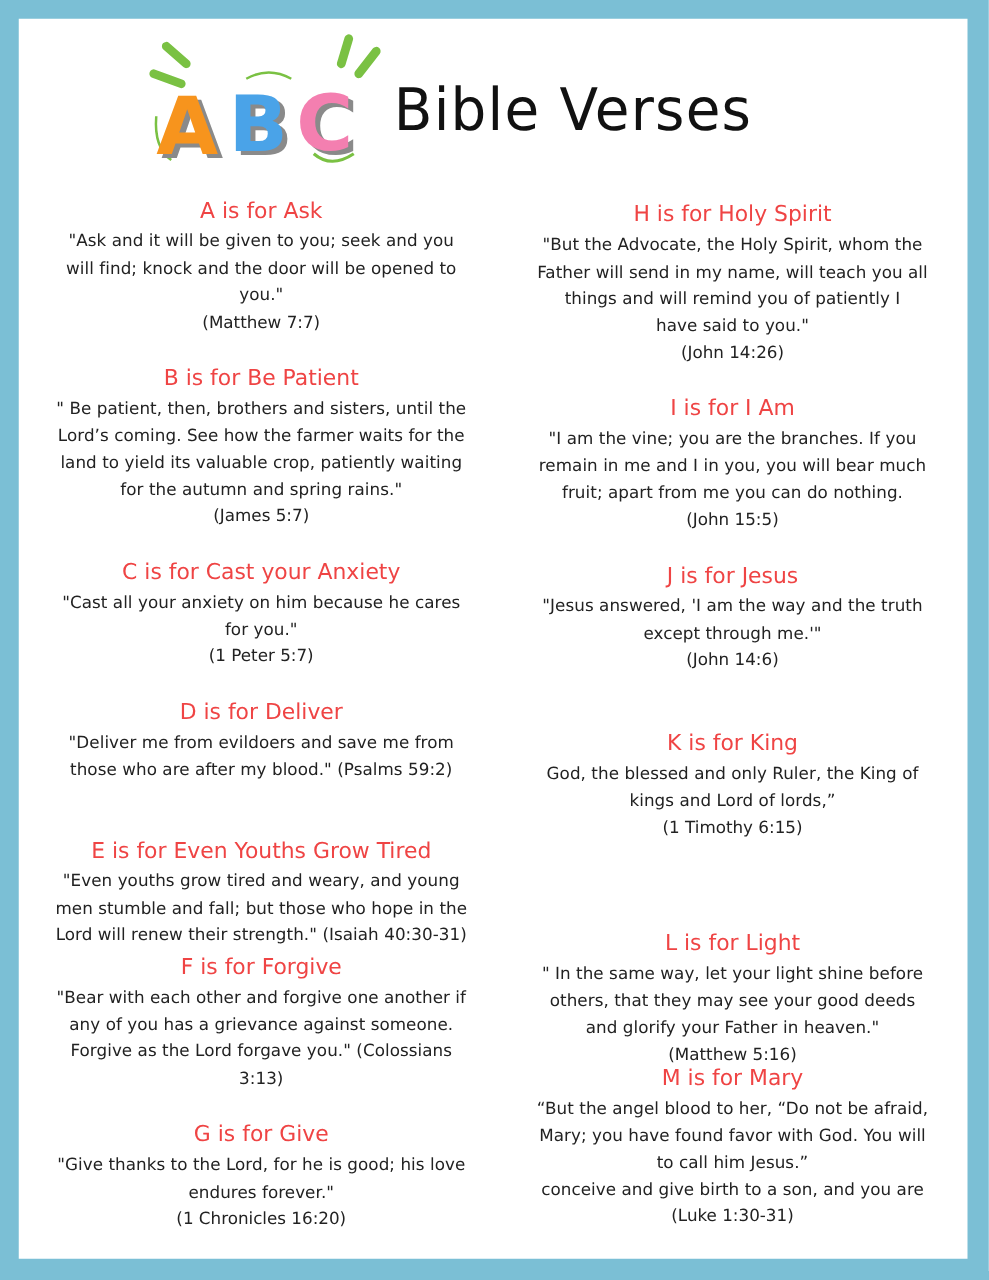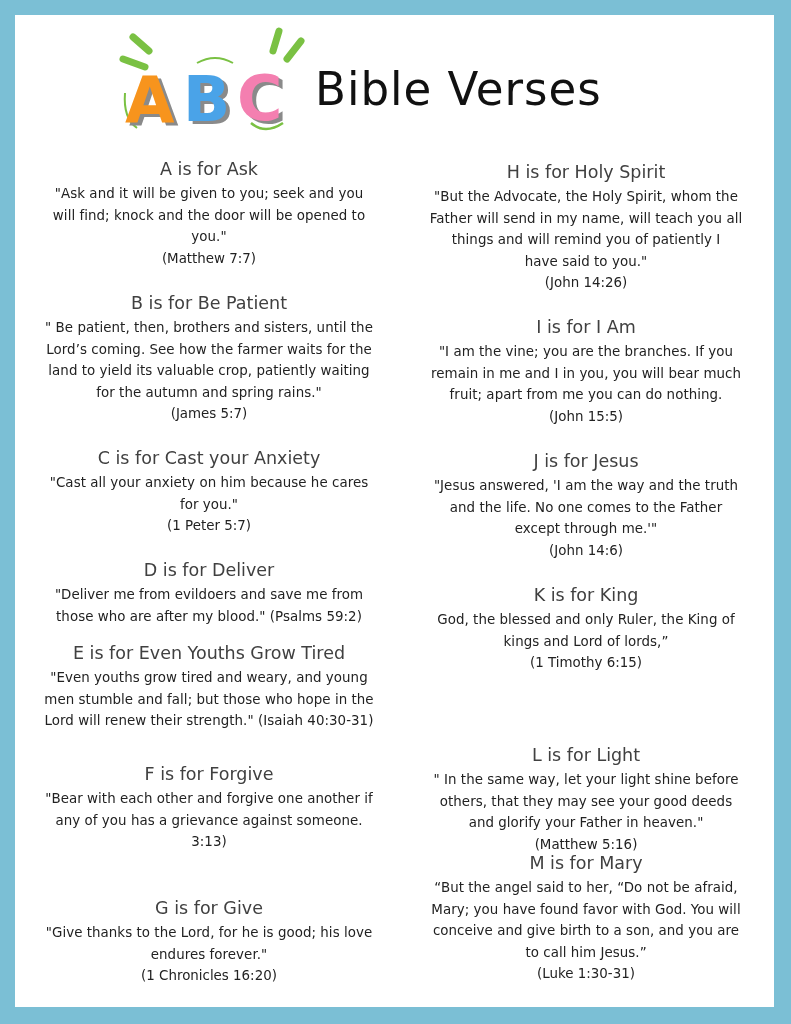--- a/index.html
+++ b/index.html
@@ -42,21 +42,21 @@
       top: 0;
       width: 372px;
       text-align: center;
     }
     .col-left { left: 8px; }
     .col-right { left: 385px; }
     .entry { position: absolute; left: 0; width: 372px; }
     .entry-heading {
       font-size: 17.5px;
       line-height: 24px;
-      color: #404040;
+      color: #ef4444;
       margin-bottom: 2px;
     }
     .entry-verse {
       font-size: 13.4px;
       line-height: 21.5px;
       color: #222;
       letter-spacing: 0.05px;
     }
     .entry-ref {
       font-size: 13.4px;
@@ -127,34 +127,35 @@
     </div>
 
     <div class="entry" style="top:543px">
       <div class="entry-heading">D is for Deliver</div>
       <div class="entry-verse">
         <span class="line">"Deliver me from evildoers and save me from</span>
         <span class="line">those who are after my blood." (Psalms 59:2)</span>
       </div>
     </div>
 
-    <div class="entry" style="top:626px">
+    <div class="entry" style="top:654px">
       <div class="entry-heading">E is for Even Youths Grow Tired</div>
       <div class="entry-verse">
         <span class="line">"Even youths grow tired and weary, and young</span>
         <span class="line">men stumble and fall; but those who hope in the</span>
         <span class="line">Lord will renew their strength." (Isaiah 40:30-31)</span>
       </div>
     </div>
 
     <div class="entry" style="top:747px">
       <div class="entry-heading">F is for Forgive</div>
       <div class="entry-verse">
         <span class="line">"Bear with each other and forgive one another if</span>
         <span class="line">any of you has a grievance against someone.</span>
+        <span class="line">Forgive as the Lord forgave you." (Colossians</span>
         <span class="line">3:13)</span>
       </div>
     </div>
 
     <div class="entry" style="top:881px">
       <div class="entry-heading">G is for Give</div>
       <div class="entry-verse">
         <span class="line">"Give thanks to the Lord, for he is good; his love</span>
         <span class="line">endures forever."</span>
       </div>
@@ -182,21 +183,20 @@
         <span class="line">remain in me and I in you, you will bear much</span>
         <span class="line">fruit; apart from me you can do nothing.</span>
       </div>
       <div class="entry-ref">(John 15:5)</div>
     </div>
 
     <div class="entry" style="top:434px">
       <div class="entry-heading">J is for Jesus</div>
       <div class="entry-verse">
         <span class="line">"Jesus answered, 'I am the way and the truth</span>
-        <span class="line">and the life. No one comes to the Father</span>
         <span class="line">except through me.'"</span>
       </div>
       <div class="entry-ref">(John 14:6)</div>
     </div>
 
     <div class="entry" style="top:568px">
       <div class="entry-heading">K is for King</div>
       <div class="entry-verse">
         <span class="line">God, the blessed and only Ruler, the King of</span>
         <span class="line">kings and Lord of lords,”</span>
@@ -210,22 +210,22 @@
         <span class="line">" In the same way, let your light shine before</span>
         <span class="line">others, that they may see your good deeds</span>
         <span class="line">and glorify your Father in heaven."</span>
       </div>
       <div class="entry-ref">(Matthew 5:16)</div>
     </div>
 
     <div class="entry" style="top:836px">
       <div class="entry-heading">M is for Mary</div>
       <div class="entry-verse">
-        <span class="line">“But the angel said to her, “Do not be afraid,</span>
+        <span class="line">“But the angel blood to her, “Do not be afraid,</span>
         <span class="line">Mary; you have found favor with God. You will</span>
+        <span class="line">to call him Jesus.”</span>
         <span class="line">conceive and give birth to a son, and you are</span>
-        <span class="line">to call him Jesus.”</span>
       </div>
       <div class="entry-ref">(Luke 1:30-31)</div>
     </div>
   </div>
 
 </div>
 
 </body></html>

